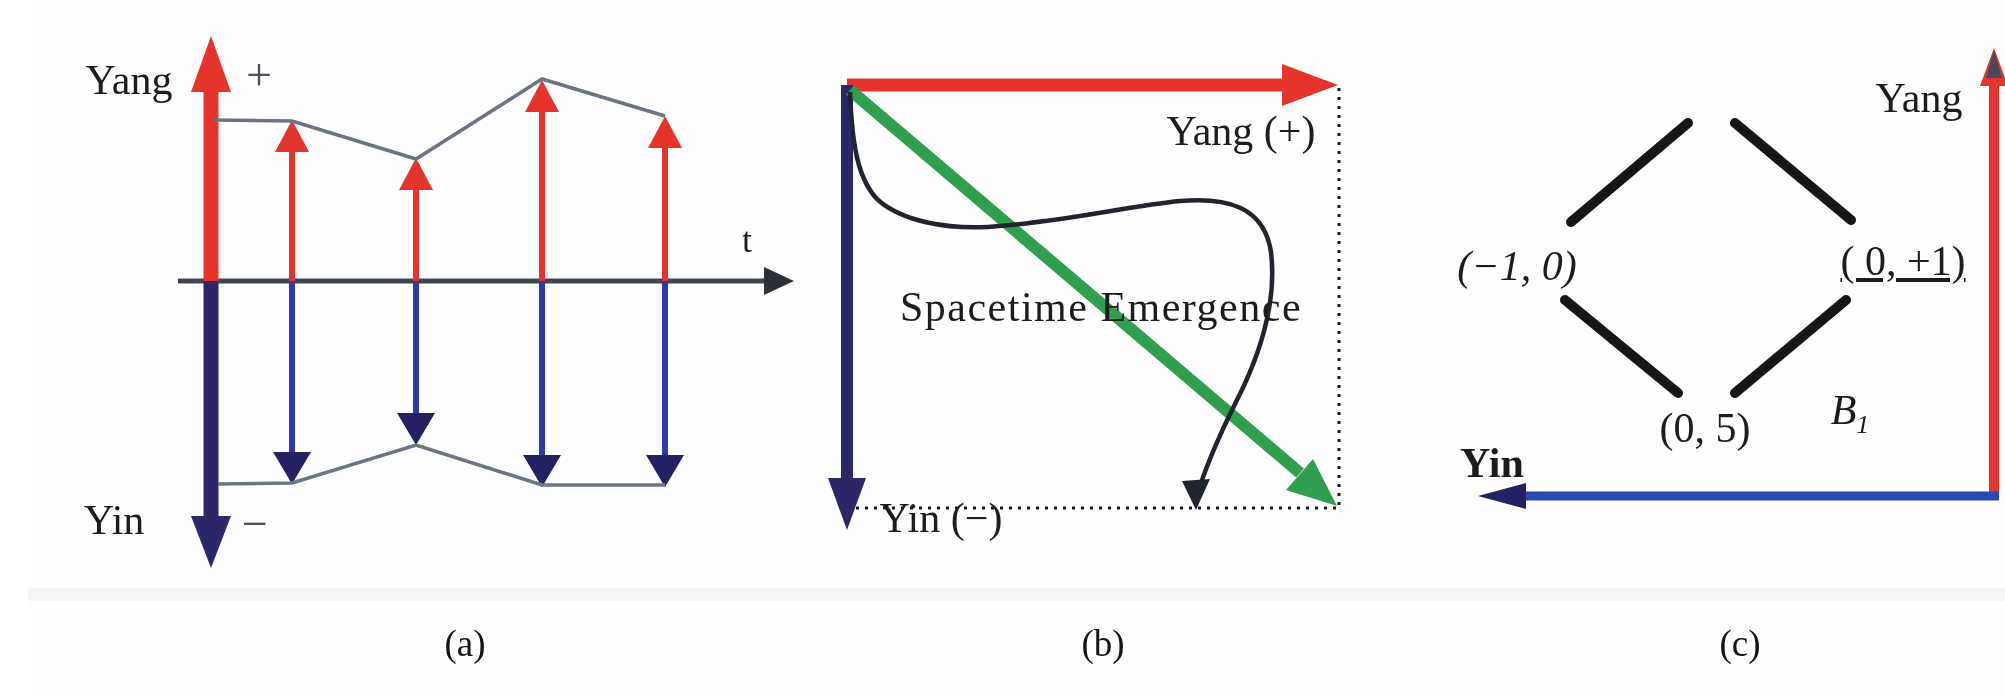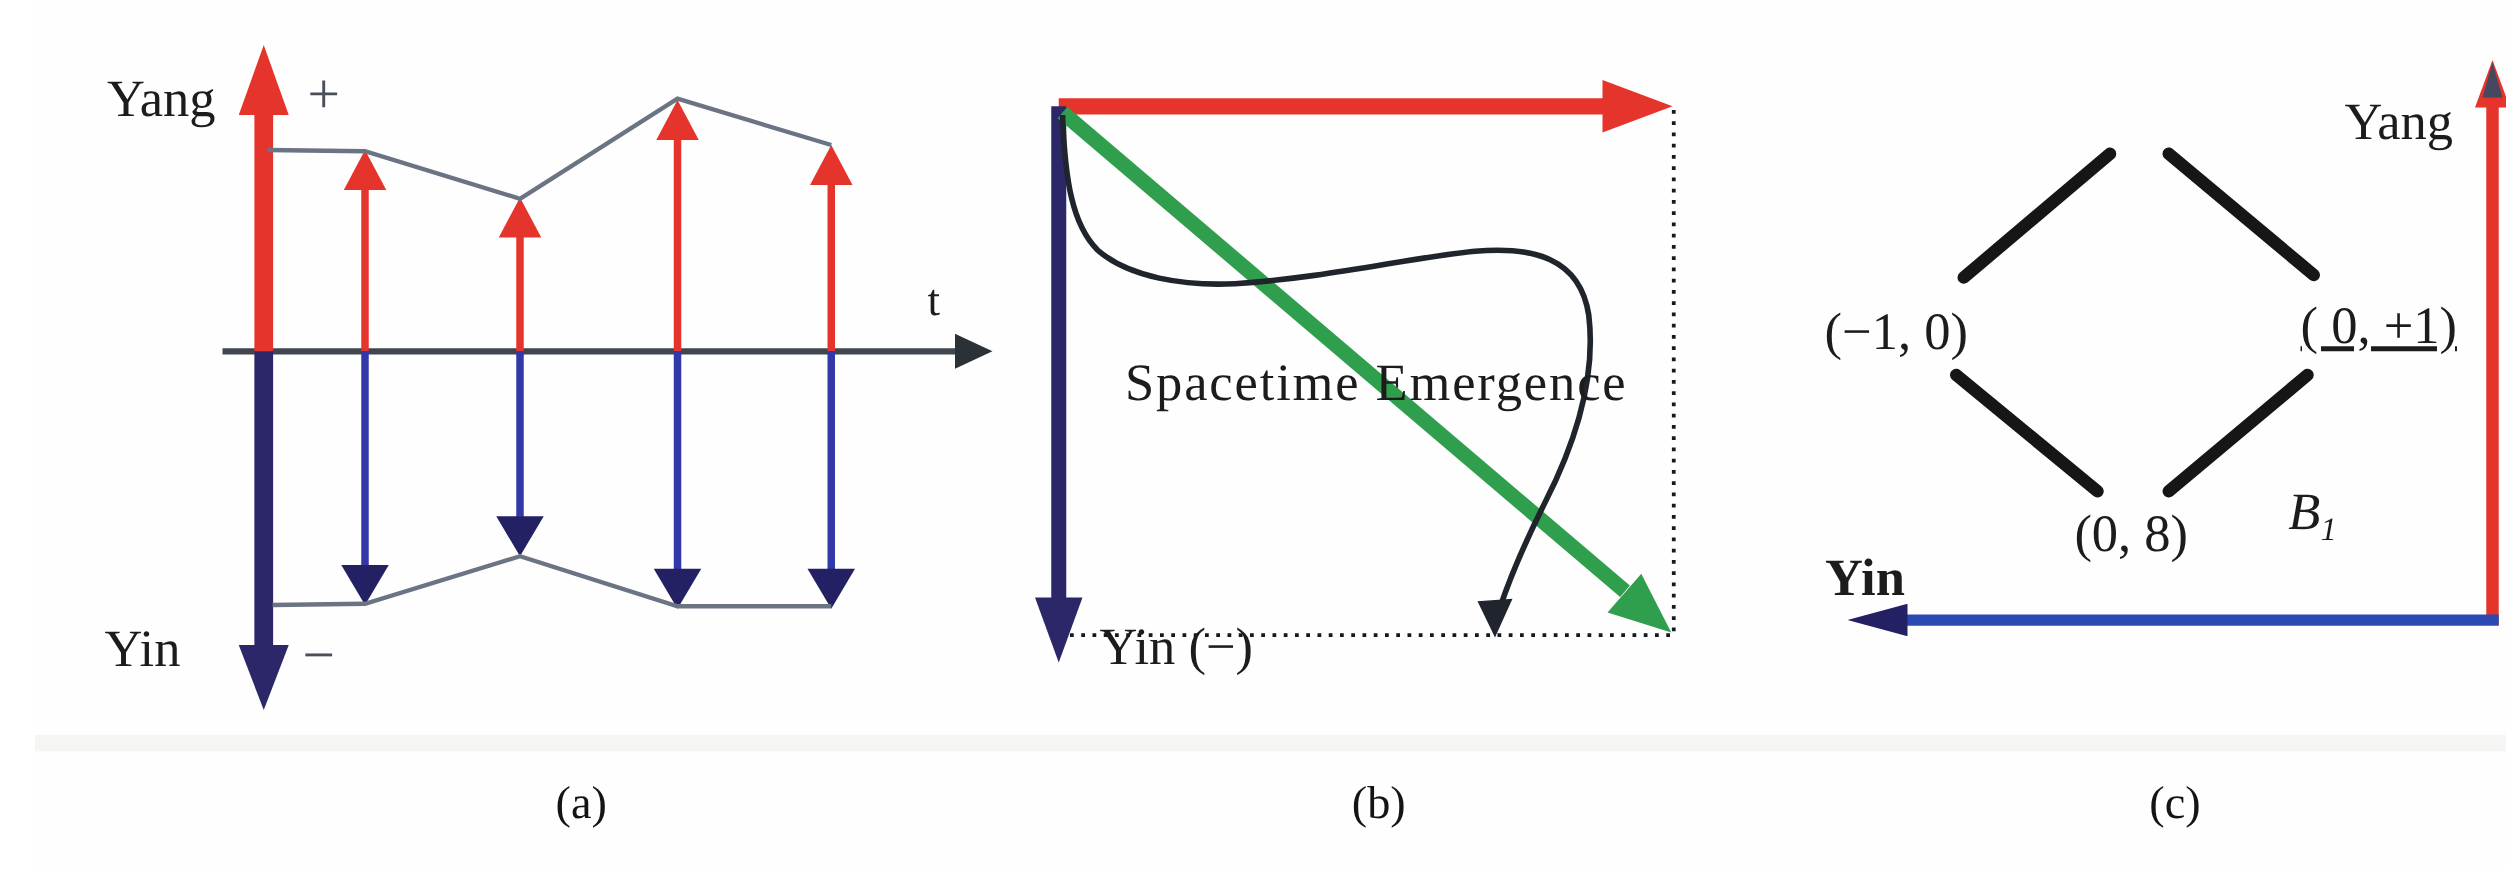--- a/index.html
+++ b/index.html
@@ -111,25 +111,26 @@
     </g>
   </svg>
 
   <div class="lbl" style="left:101px;top:80px;">Yang</div>
   <div class="lbl sign" style="left:231px;top:75px;">+</div>
   <div class="lbl" style="left:86px;top:520px;">Yin</div>
   <div class="lbl sign" style="left:227px;top:524px;">−</div>
   <div class="lbl small" style="left:719px;top:240px;">t</div>
   <div class="lbl caption" style="left:437px;top:643px;">(a)</div>
 
+  <div class="lbl" style="left:1213px;top:131px;">Yang (+)</div>
   <div class="lbl spread" style="left:1073px;top:307px;">Spacetime Emergence</div>
   <div class="lbl" style="left:913px;top:518px;">Yin (−)</div>
   <div class="lbl caption" style="left:1075px;top:643px;">(b)</div>
 
-  <div class="lbl" style="left:1489px;top:266px;">(−1, 0)</div>
+  <div class="lbl" style="left:1489px;top:266px;font-style:italic;">(−1, 0)</div>
   <div class="lbl" style="left:1875px;top:261px;text-decoration:underline;">( 0, +1)</div>
-  <div class="lbl" style="left:1677px;top:428px;">(0, 8)</div>
+  <div class="lbl" style="left:1677px;top:428px;">(0, 5)</div>
   <div class="lbl" style="left:1822px;top:410px;font-style:italic;"><span>B</span><sub class="bsub">1</sub></div>
   <div class="lbl" style="left:1891px;top:98px;">Yang</div>
   <div class="lbl boldish" style="left:1464px;top:463px;">Yin</div>
   <div class="lbl caption" style="left:1712px;top:643px;">(c)</div>
 
 </div>
 
 </body></html>

